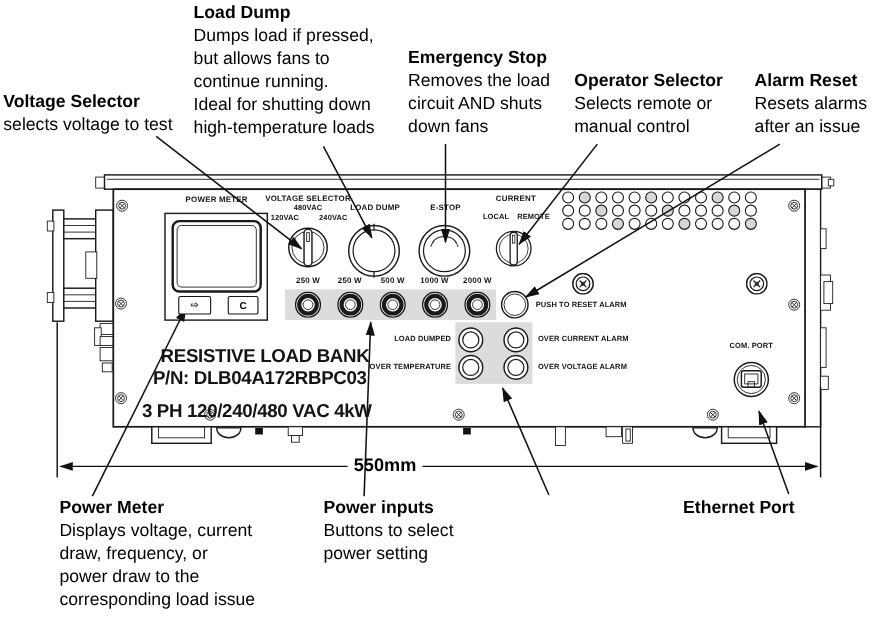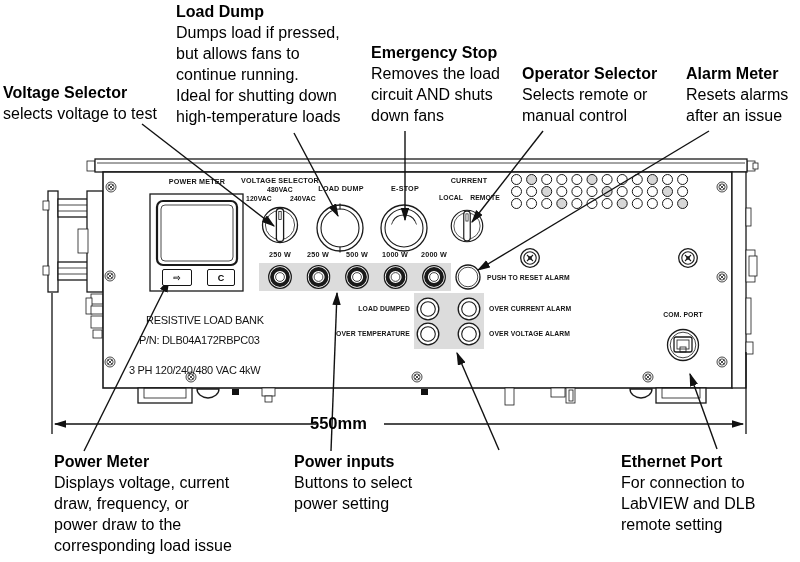--- a/index.html
+++ b/index.html
@@ -11,27 +11,27 @@
   .thin{stroke-width:0.8}
   .gray{fill:#dcdcdc;stroke:none}
   .ldr{stroke:#111;stroke-width:1.4;fill:none}
   .dim{stroke:#111;stroke-width:1.3;fill:none}
   .ann{position:absolute;font-size:16px;line-height:21px;letter-spacing:0}
   .ann-title{font-weight:700}
   .ann-body{white-space:pre-line}
   .pl{position:absolute;font-weight:700;color:#141414;text-align:center;white-space:nowrap}
   .f72{font-size:7.2px;letter-spacing:.2px}
   .f68{font-size:6.8px;letter-spacing:.1px}
-  .np{position:absolute;font-weight:400;font-size:11px;letter-spacing:-.3px;color:#141414;white-space:nowrap}
+  .np{position:absolute;font-weight:700;font-size:17px;letter-spacing:-.3px;color:#141414;white-space:nowrap}
   .mbtn{position:absolute;border:1.6px solid #141414;border-radius:2px;background:#fff;
         display:flex;align-items:center;justify-content:center;font-weight:700;font-size:9px;
         font-family:"Liberation Sans","DejaVu Sans",sans-serif}
   .ar{text-align:right}
   .al{text-align:left}
-  .dimlbl{position:absolute;font-weight:700;font-size:16.5px;text-align:left}
+  .dimlbl{position:absolute;font-weight:700;font-size:16.5px;text-align:center}
 </style>
 </head>
 <body>
 
 <div class="stage">
 
 <svg class="draw" width="800" height="562" viewBox="0 0 800 562">
   <defs>
     <marker id="ah" markerWidth="11" markerHeight="8" refX="8.6" refY="3" orient="auto">
       <path d="M0,0 L9.5,3 L0,6 Z" fill="#111"></path>
@@ -297,36 +297,33 @@
   <div class="ann-body">Selects remote or
 manual control</div>
 </div>
 <div class="ann" style="left:371px;top:42px">
   <div class="ann-title">Emergency Stop</div>
   <div class="ann-body">Removes the load
 circuit AND shuts
 down fans</div>
 </div>
 <div class="ann" style="left:686px;top:63px">
-  <div class="ann-title">Alarm Meter</div>
+  <div class="ann-title">Alarm Reset</div>
   <div class="ann-body">Resets alarms
 after an issue</div>
 </div>
 <div class="ann" style="left:54px;top:451px">
   <div class="ann-title">Power Meter</div>
   <div class="ann-body">Displays voltage, current
 draw, frequency, or
 power draw to the
 corresponding load issue</div>
 </div>
 <div class="ann" style="left:294px;top:451px">
   <div class="ann-title">Power inputs</div>
   <div class="ann-body">Buttons to select
 power setting</div>
 </div>
 <div class="ann" style="left:621px;top:451px">
   <div class="ann-title">Ethernet Port</div>
-  <div class="ann-body">For connection to
-LabVIEW and DLB
-remote setting</div>
 </div>
 
 </div>
 
 </body></html>

